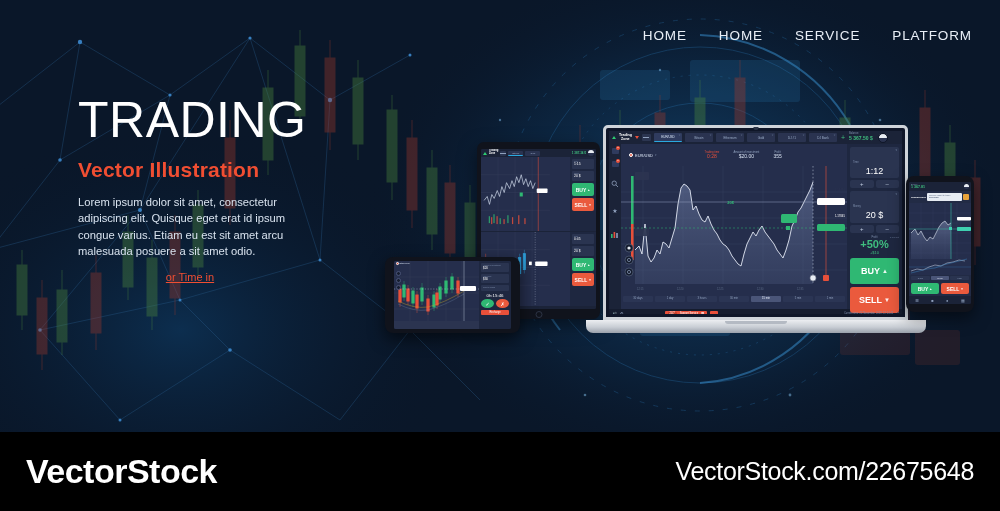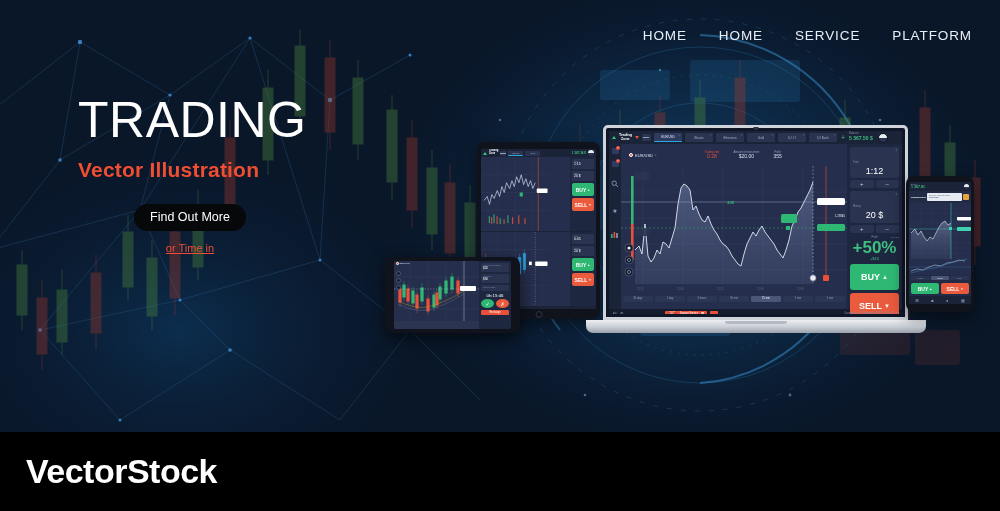--- a/index.html
+++ b/index.html
@@ -166,21 +166,21 @@
   .lt-field .lbl { font-size:2.6px; color:#7f8fad; }
   .lt-field .val { font-size:9px; color:#fff; text-align:center; line-height:1.05; }
   .lt-field .corner { position:absolute; right:2px; top:1px; font-size:3px; color:#6c7c99; }
   .lt-pm { display:flex; gap:2px; margin-bottom:3px; }
   .lt-pm div {
     flex:1; height:8px; background:#2a3450; border-radius:2px; color:#c3cfe3;
     font-size:6px; display:flex;align-items:center;justify-content:center; cursor:pointer;
   }
   .lt-profit { text-align:center; margin:2px 0 3px; position:relative; }
   .lt-profit .l { font-size:2.6px; color:#7f8fad; }
-  .lt-profit .p { font-size:17px; color:#3fbf7f; font-weight:bold; line-height:1; }
+  .lt-profit .p { font-size:11px; color:#3fbf7f; font-weight:bold; line-height:1; }
   .lt-profit .s { font-size:4px; color:#3fbf7f; }
   .lt-profit .hint { position:absolute; right:0; top:0; font-size:2.4px; color:#6c7c99; }
   .lt-buy, .lt-sell {
     height:26px; border-radius:3px; display:flex;align-items:center;justify-content:center;
     gap:2px; color:#fff; font-size:9px; font-weight:bold; cursor:pointer;
   }
   .lt-buy { background:#2fb873; margin-bottom:3px; }
   .lt-sell { background:#ea5a3d; }
   .lt-btn-arrow { font-size:6px; opacity:.9; }
 
@@ -430,21 +430,21 @@
   <nav id="nav">
     <span class="nav-item">HOME</span>
     <span class="nav-item">HOME</span>
     <span class="nav-item">SERVICE</span>
     <span class="nav-item">PLATFORM</span>
   </nav>
 
   <div id="copy">
     <div id="title1">TRADING</div>
     <div id="subtitle">Vector Illustration</div>
-    <div id="cta">Find Out More</div>
+    <p id="paragraph">Lorem ipsum dolor sit amet, consectetur adipiscing elit. Quisque eget erat id ipsum congue varius. Etiam eu est sit amet arcu malesuada posuere a sit amet odio.</p>
     <div id="signin">or Time in</div>
   </div>
 
   <div id="devices">
 
     <div id="tablet">
       <div class="scr">
         <div class="tb-top">
           <span class="brand-tri-up"></span>
           <div class="brand">
@@ -964,13 +964,14 @@
           <span>▦</span>
         </div>
       </div>
     </div>
 
   </div>
 </div>
 
 <div id="footer">
   <div id="fl">VectorStock</div>
+  <div id="fr">VectorStock.com/22675648</div>
 </div>
 
 </body></html>

